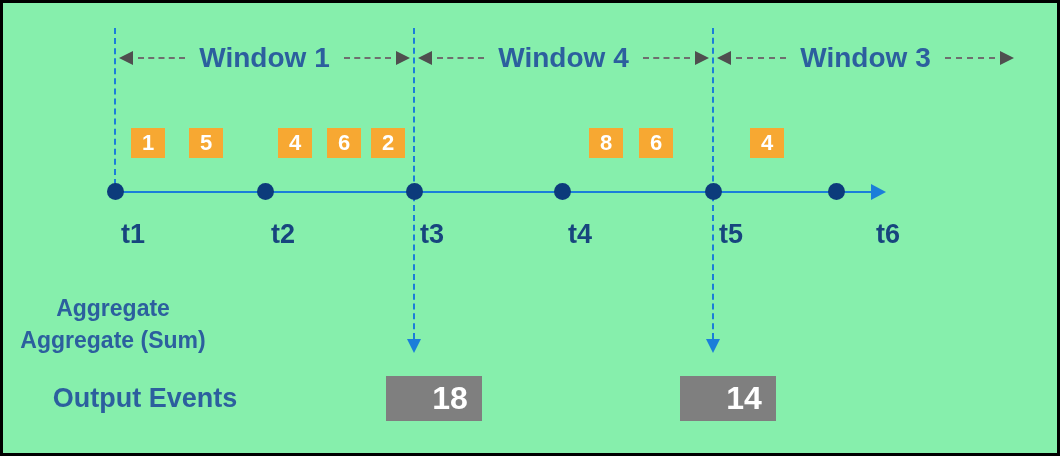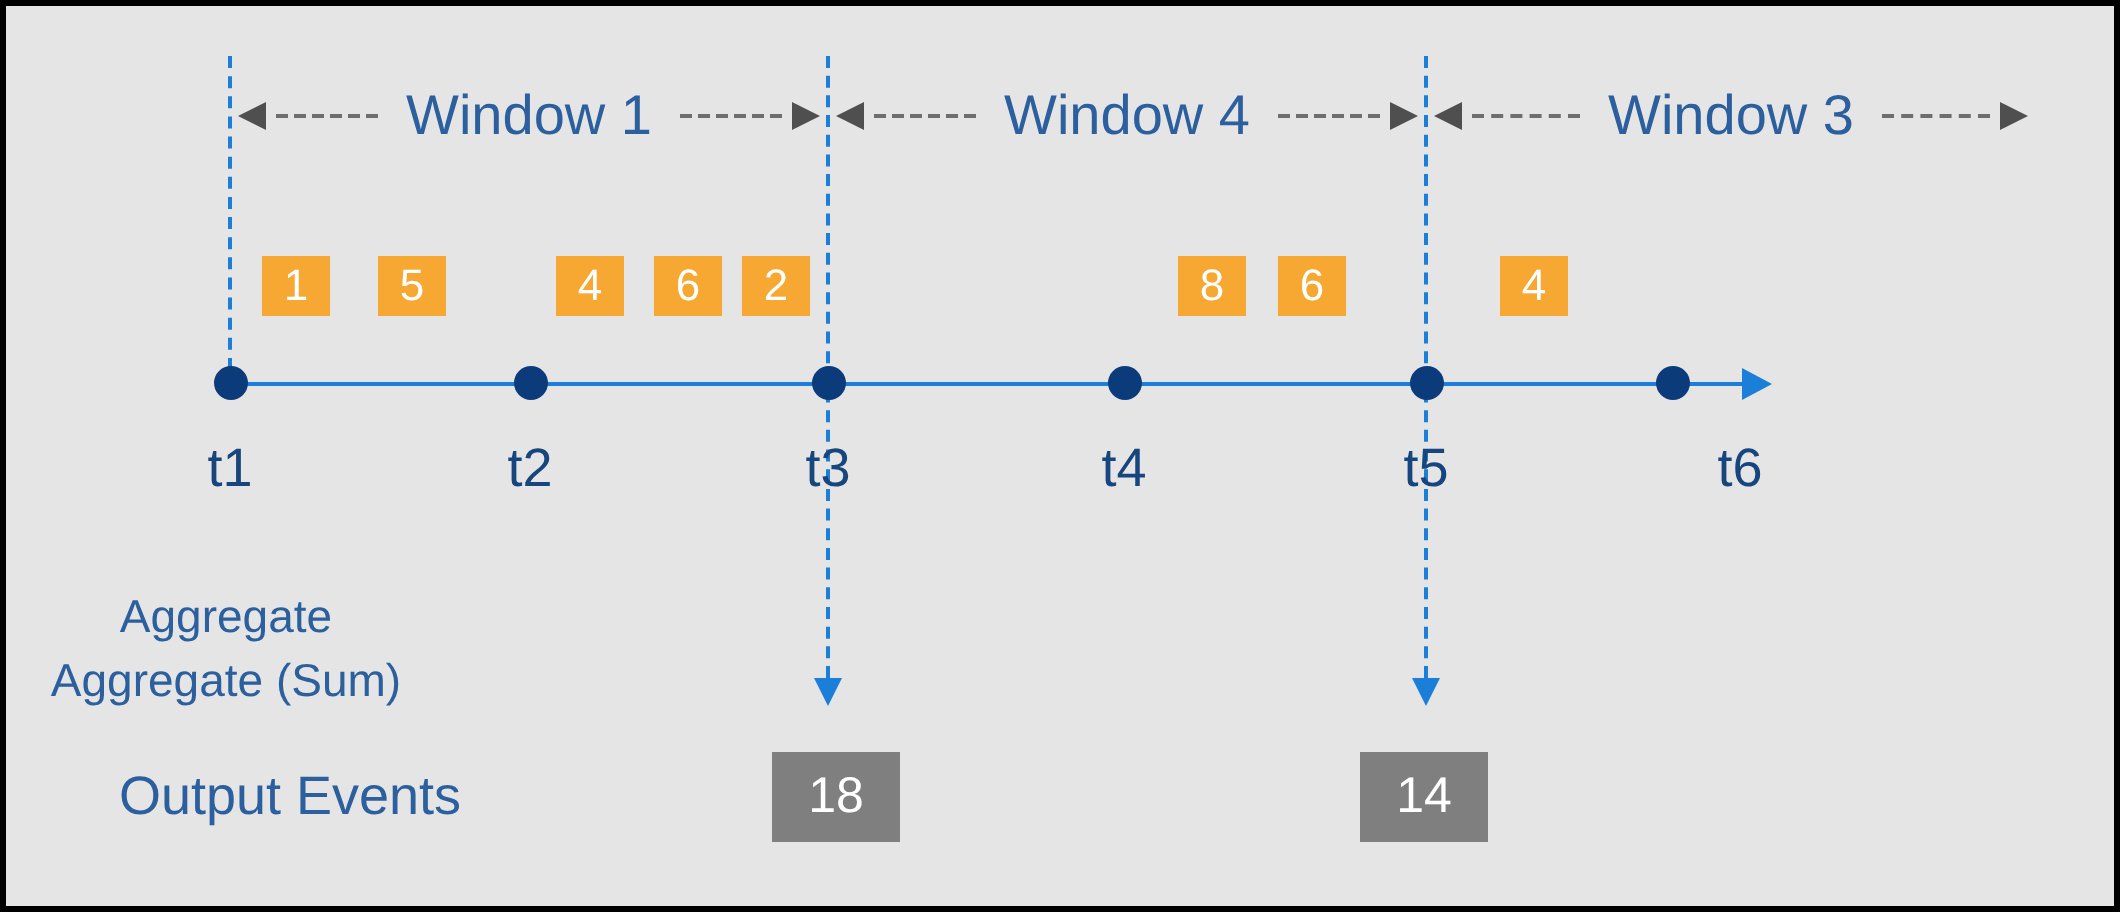--- a/index.html
+++ b/index.html
@@ -1,24 +1,24 @@
 <!DOCTYPE html>
 <html><head>
 <meta charset="utf-8">
 <style>
   html,body{margin:0;padding:0;background:#fff;}
   .canvas{
     position:relative;
     width:1060px;height:456px;
     box-sizing:border-box;
-    background:#e5e5e5;
+    background:#86efac;
     border:3px solid #000;
     overflow:hidden;
     font-family:"Liberation Sans", sans-serif;
-    font-weight:400;
+    font-weight:700;
   }
   
   .win-seg{
     position:absolute;top:40px;height:30px;
     display:flex;align-items:center;
   }
   .ah{width:0;height:0;flex:0 0 auto;
     border-top:7px solid transparent;border-bottom:7px solid transparent;}
   .ah.left{border-right:14px solid #4f4f4f;margin-left:4px;}
   .ah.right{border-left:14px solid #4f4f4f;margin-right:4px;}
@@ -38,34 +38,34 @@
     background:#f7a832;color:#fff;font-size:22px;
     display:flex;align-items:center;justify-content:center;
   }
   
   .tline{position:absolute;top:188px;height:2px;background:#1b7ed9;}
   .tline-ah{position:absolute;width:0;height:0;
     border-top:8px solid transparent;border-bottom:8px solid transparent;
     border-left:15px solid #1b7ed9;}
   .dot{position:absolute;top:180px;width:17px;height:17px;
     border-radius:50%;background:#0c3b7b;}
-  .tick{position:absolute;top:216px;width:60px;text-align:center;
+  .tick{position:absolute;top:216px;width:60px;text-align:right;
     font-size:27px;color:#17457e;}
   .time-label{position:absolute;left:892px;top:168px;
     font-size:30px;color:#2d63ac;}
   
   .agg-label{position:absolute;left:5px;width:210px;top:289px;
     text-align:center;font-size:23px;color:#2c5f9e;line-height:32px;}
   .out-label{position:absolute;left:34px;width:216px;top:380px;
     text-align:center;font-size:27px;color:#2c5f9e;}
   
   .output{
     position:absolute;top:373px;width:64px;height:45px;
-    background:#7f7f7f;color:#fff;font-size:25px;
-    display:flex;align-items:center;justify-content:center;
+    background:#7f7f7f;color:#fff;font-size:32px;
+    display:flex;align-items:center;justify-content:center;padding-left:32px;
   }
 </style>
 </head>
 <body>
 
 <div class="canvas">
 
   <div class="vline" style="left:111px;top:25px;height:157px"></div>
   <div class="vline" style="left:410px;top:25px;height:311px"></div>
   <div class="vline" style="left:709px;top:25px;height:311px"></div>

